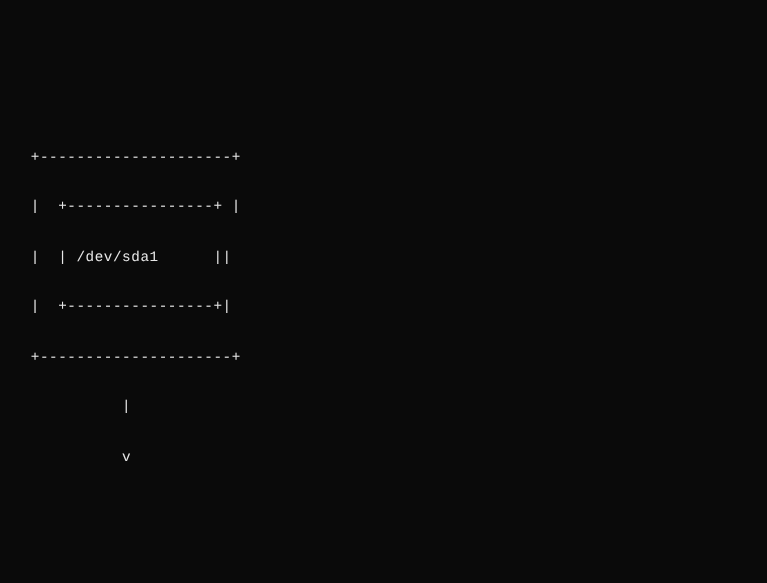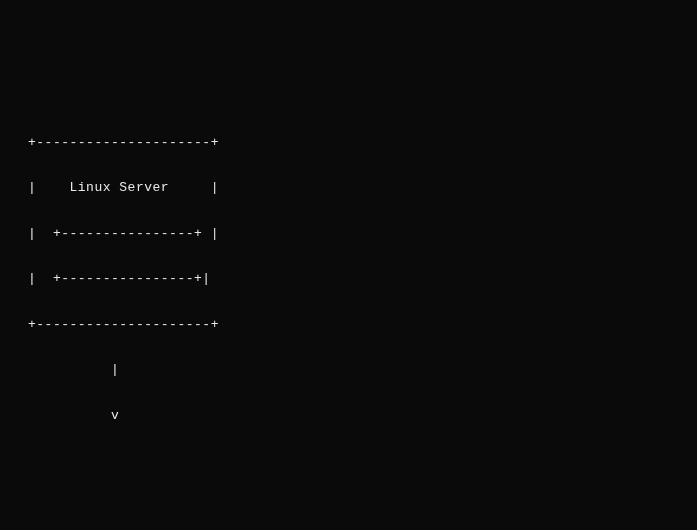--- a/index.html
+++ b/index.html
@@ -21,22 +21,22 @@
       display: block;
     }
   </style>
 </head>
 <body>
 
 
 
 <div>
 <span class="diagram-line">+---------------------+</span>
-<span class="diagram-line">|    Linux Server     |</span>
 <span class="diagram-line">|  +----------------+ |</span>
+<span class="diagram-line">|  | /dev/sda1      || </span>
 <span class="diagram-line">|  +----------------+|</span>
 <span class="diagram-line">+---------------------+</span>
 <span class="diagram-line">          |</span>
 <span class="diagram-line">          v</span>
 
 
 
 
 
 

